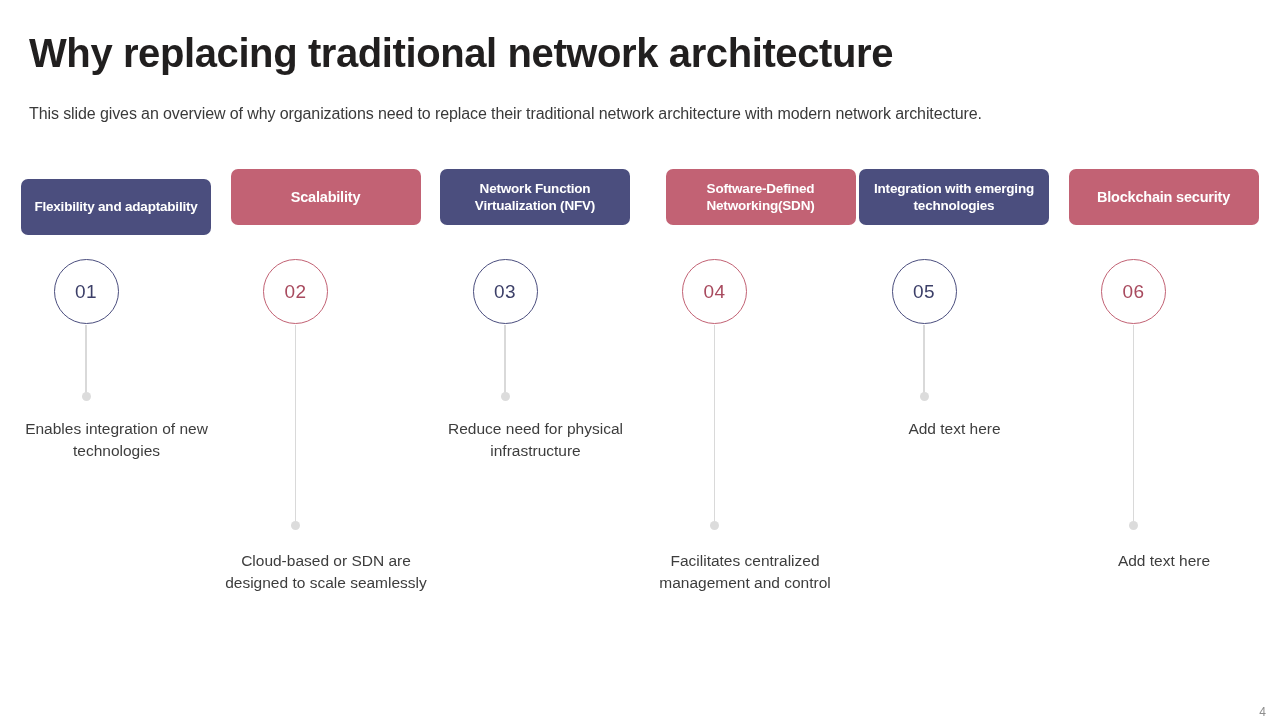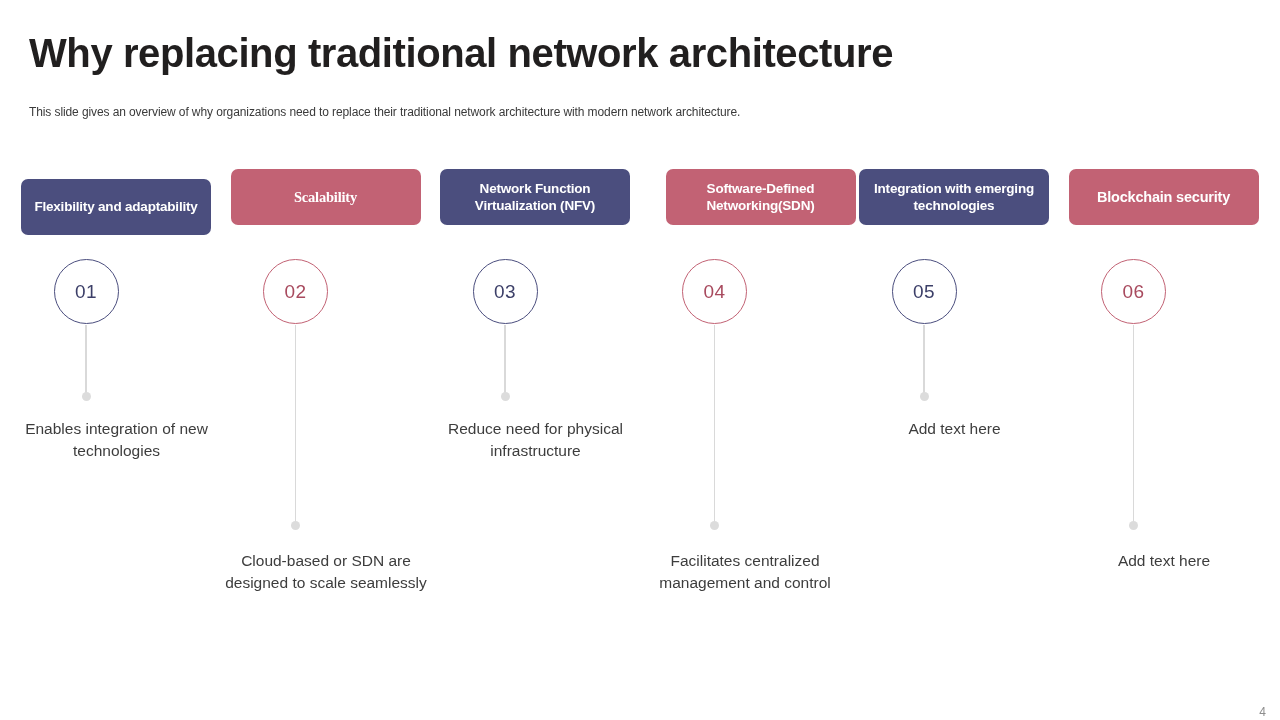--- a/index.html
+++ b/index.html
@@ -12,21 +12,21 @@
   .slide { position:relative; width:1280px; height:540px; background:#ffffff;border-radius:28px; }
 
   
   .title {
     position:absolute; left:29px; top:33px;
     font-size:40px; font-weight:bold; color:#211f1f;
     letter-spacing:-0.4px; line-height:1.0; white-space:nowrap;
   }
   .subtitle {
     position:absolute; left:29px; top:105px;
-    font-size:12px; color:#3a3a3a; font-weight:400;
+    font-size:16px; color:#3a3a3a; font-weight:400;
     letter-spacing:-0.1px; white-space:nowrap;
   }
 
   
   .cols { position:absolute; left:0; top:0; width:1280px; height:720px; }
   .col { position:absolute; top:0; width:210px; height:720px; }
 
   .chip {
     position:absolute; top:169px; left:0;
     width:190px; height:56px;
@@ -87,21 +87,21 @@
 
   <div class="cols" id="cols">
       <div class="col" style="left: 21px;">
         <div class="chip small" style="background: rgb(75, 78, 126); margin-top: 10px;">Flexibility and adaptability</div>
         <div class="circle">01</div>
         <div class="stem" style="height: 71px; background: rgb(217, 217, 217);"></div>
         <div class="dot" style="top: 392px;"></div>
         <div class="body-text" style="top: 418px; color: rgb(61, 61, 61);">Enables integration of new technologies</div>
       </div>
       <div class="col" style="left: 230.5px;">
-        <div class="chip" style="background: rgb(194, 98, 116); font-family: Liberation Serif, serif;">Scalability</div>
+        <div class="chip" style="background: rgb(194, 98, 116);">Scalability</div>
         <div class="circle pink">02</div>
         <div class="stem" style="height: 200px; background: rgb(217, 217, 217);"></div>
         <div class="dot" style="top: 521px;"></div>
         <div class="body-text" style="top: 550px; color: rgb(61, 61, 61);">Cloud-based or SDN are designed to scale seamlessly</div>
       </div>
       <div class="col" style="left: 440px;">
         <div class="chip small" style="background: rgb(75, 78, 126);">Network Function Virtualization (NFV)</div>
         <div class="circle">03</div>
         <div class="stem" style="height: 71px; background: rgb(217, 217, 217);"></div>
         <div class="dot" style="top: 392px;"></div>

